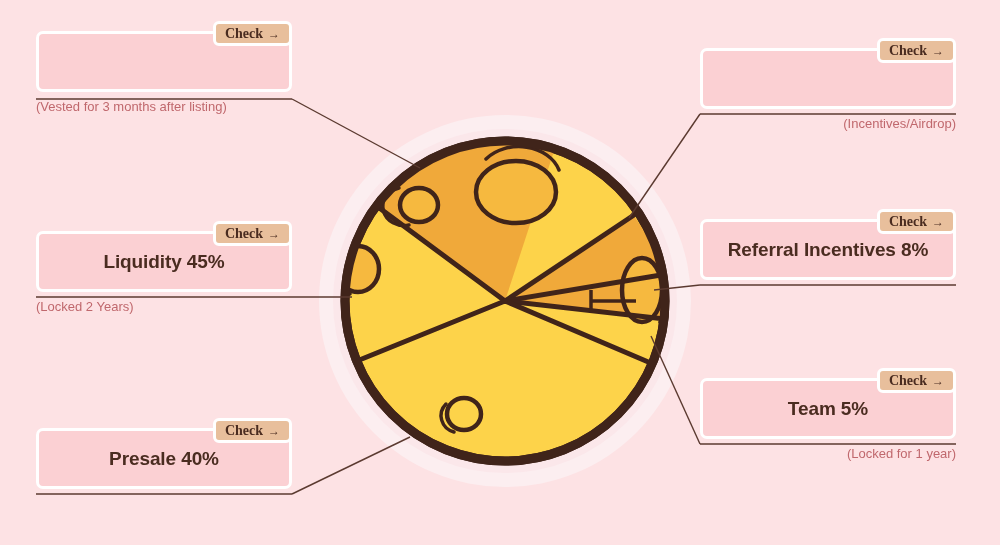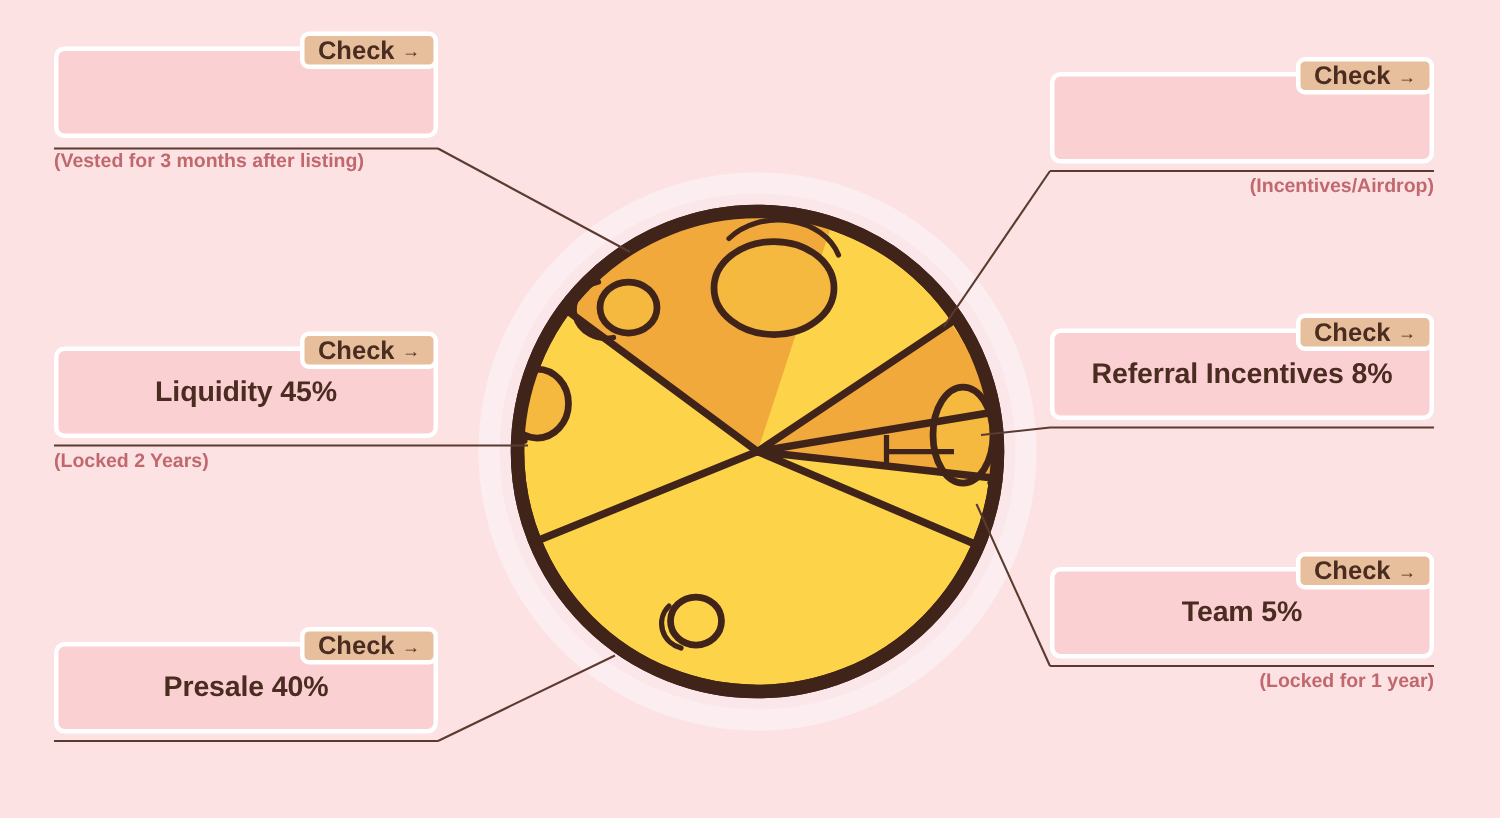--- a/index.html
+++ b/index.html
@@ -47,29 +47,30 @@
     border:3px solid #ffffff;
     border-radius:6px;
     height:25px;
     padding:0 9px;
     display:flex;
     align-items:center;
     gap:5px;
     cursor:pointer;
   }
   .check-text {
-    font-size:17px;
+    font-size:14px;
     font-weight:bold;
     color:#4a2c20;
     white-space:nowrap;
+    font-family:Liberation Serif, serif;
   }
   .check-arrow { font-size:12px; color:#4a2c20; line-height:1; }
   .sub {
     font-size:13px;
-    font-weight:bold;
+    font-weight:normal;
     color:#c0686d;
     white-space:nowrap;
     margin-top:7px;
   }
   .sub.right-al { text-align:right; }
 
   
   #card-staking   { left:36px;  top:31px;  width:256px; }
   #card-liquidity { left:36px;  top:231px; width:256px; }
   #card-presale   { left:36px;  top:428px; width:256px; }

